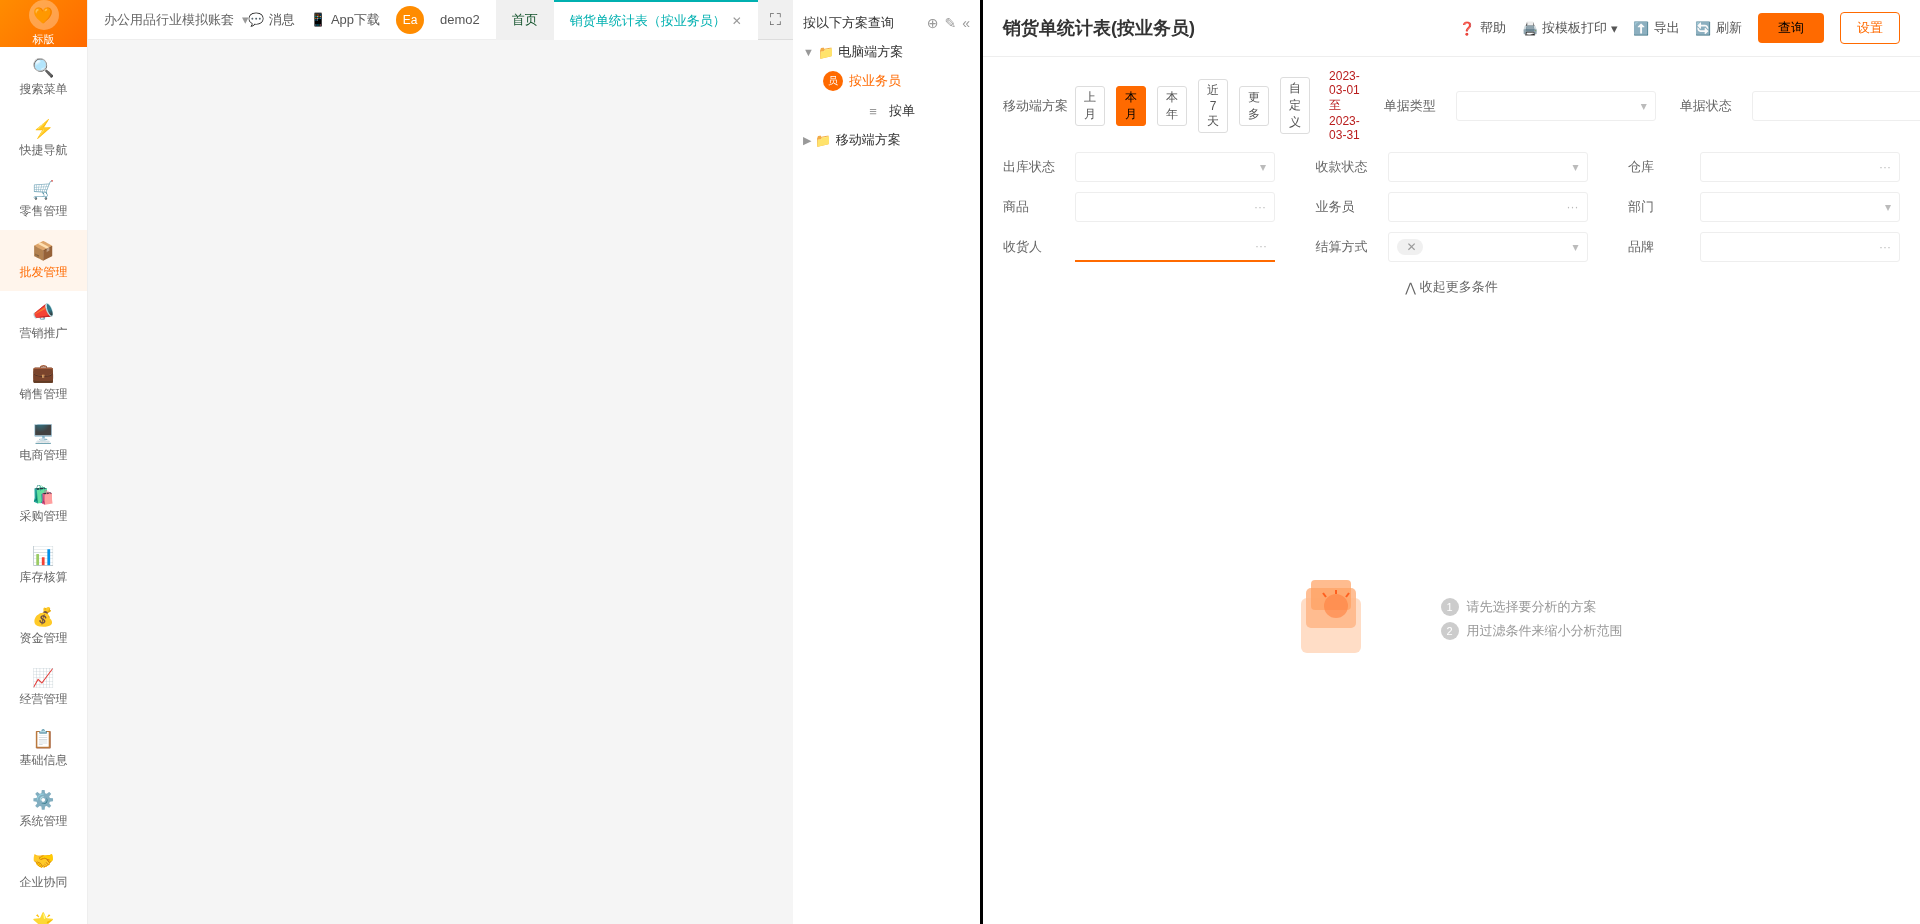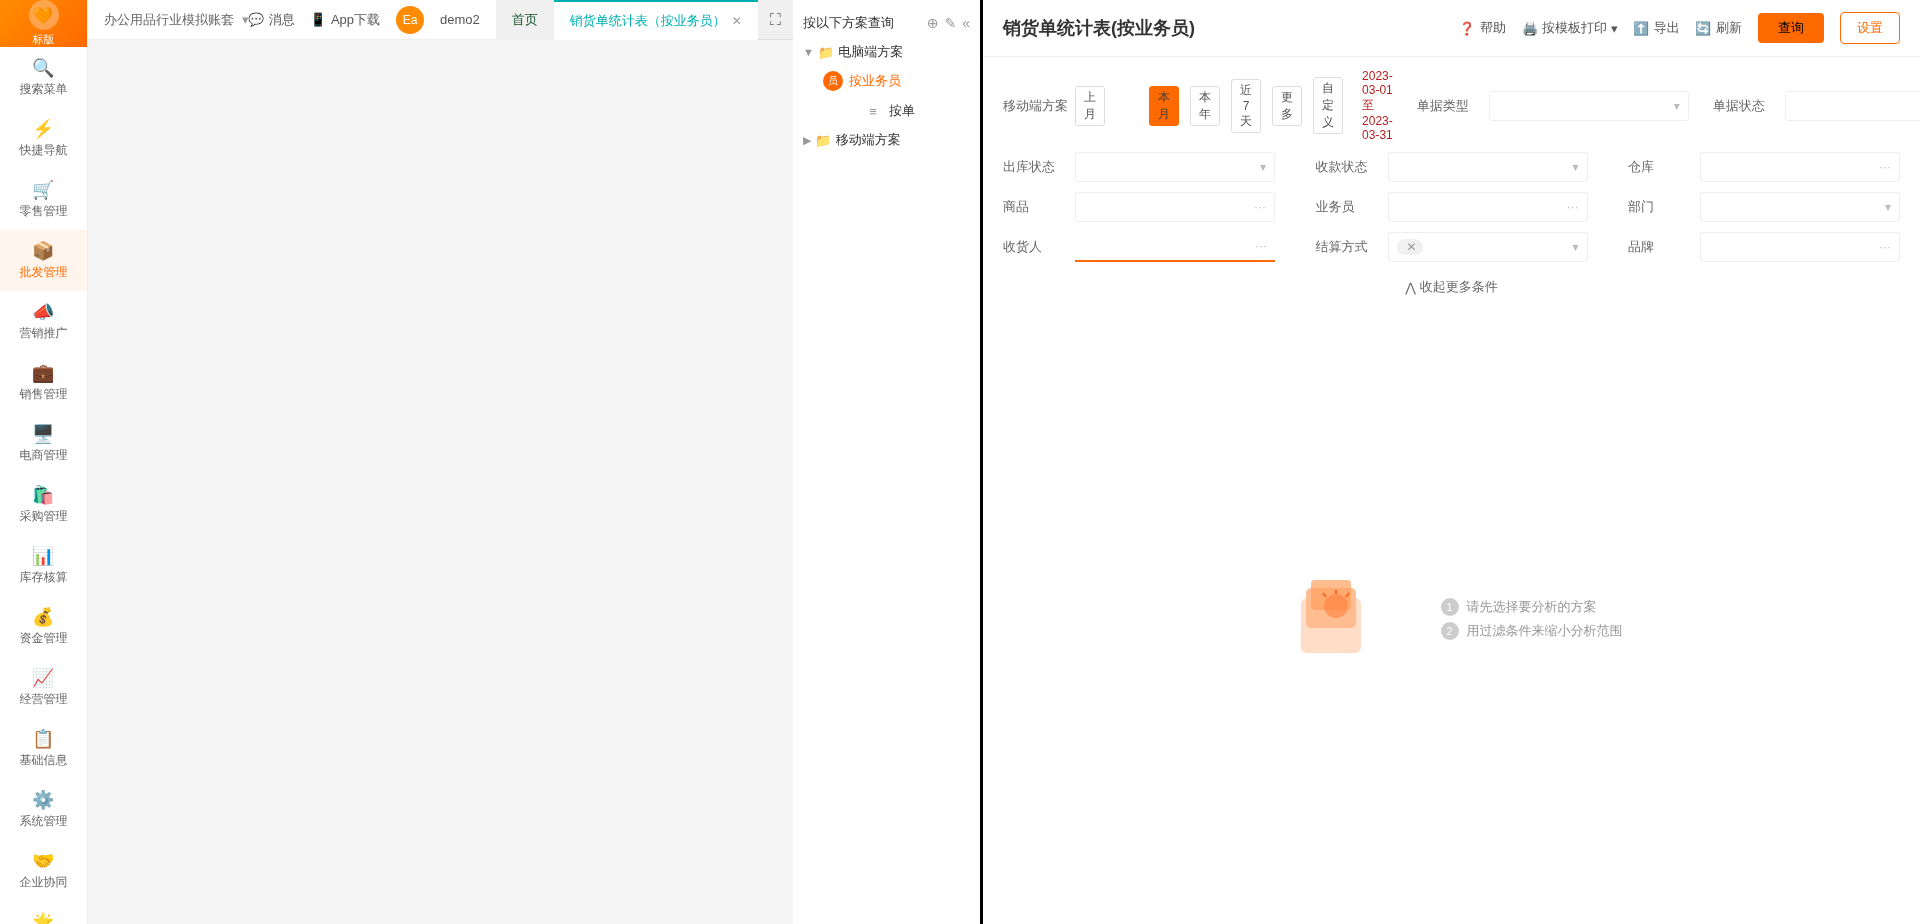--- a/index.html
+++ b/index.html
@@ -253,23 +253,22 @@
       padding: 2px 8px;
       border: 1px solid #ddd;
       border-radius: 3px;
       cursor: pointer;
       font-size: 12px;
       color: #555;
       background: #fff;
     }
     .date-btn.active {
       background: #ff6a00;
-      color: #404040;
+      color: #000000;
       border-color: #ff6a00;
-      margin-left: 33px;
     }
     .date-range-text {
       font-size: 12px;
       color: #b91c1c;
       margin-left: 8px;
     }
     .filter-field {
       flex: 1;
       display: flex;
       align-items: center;

